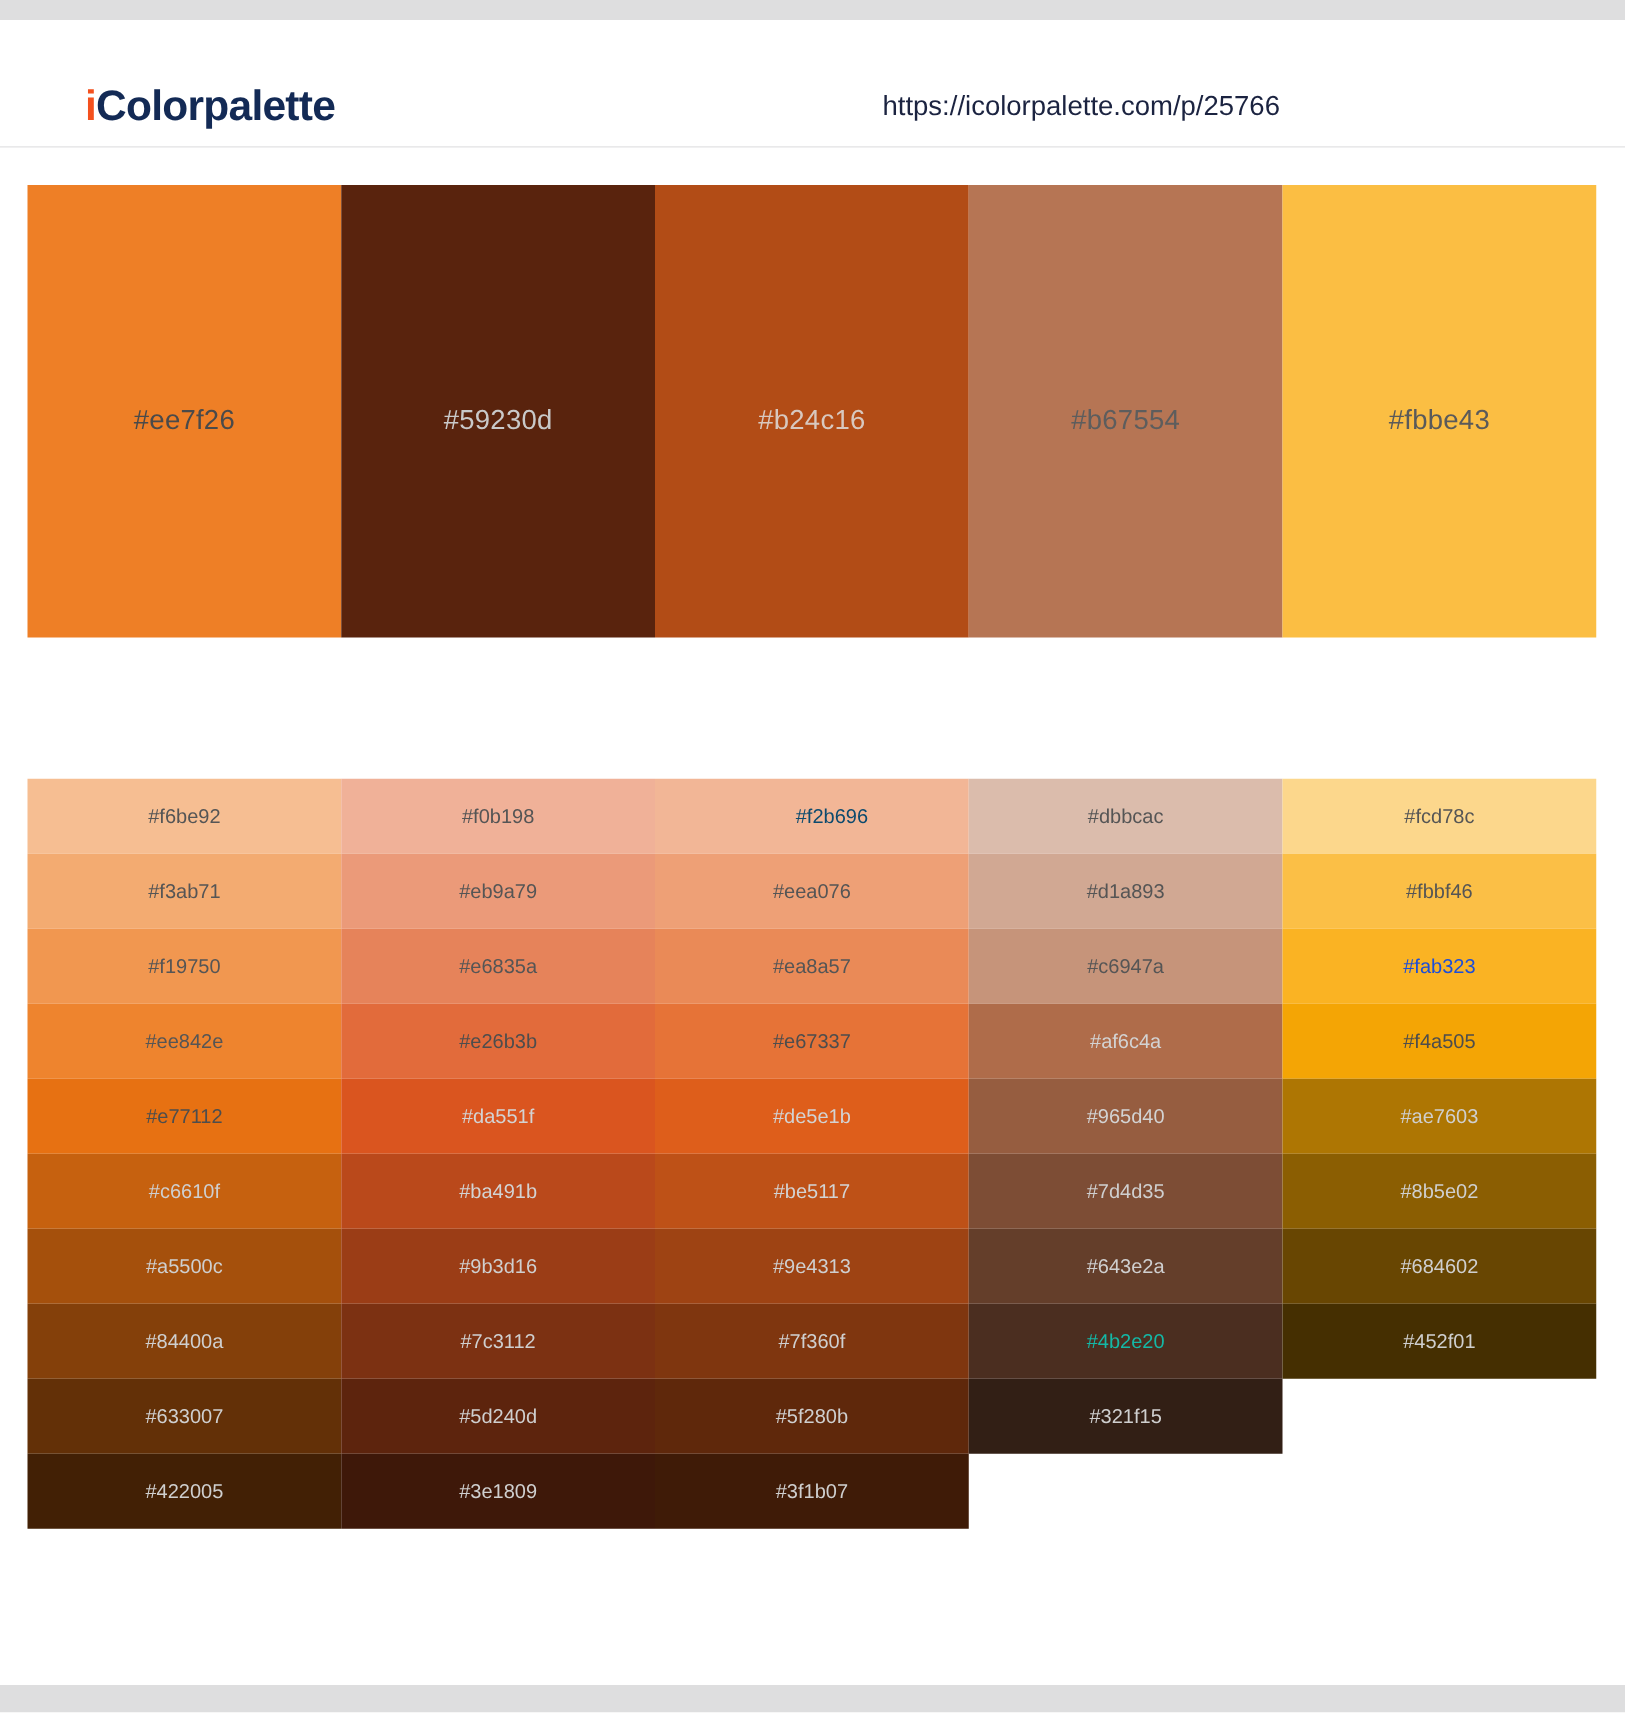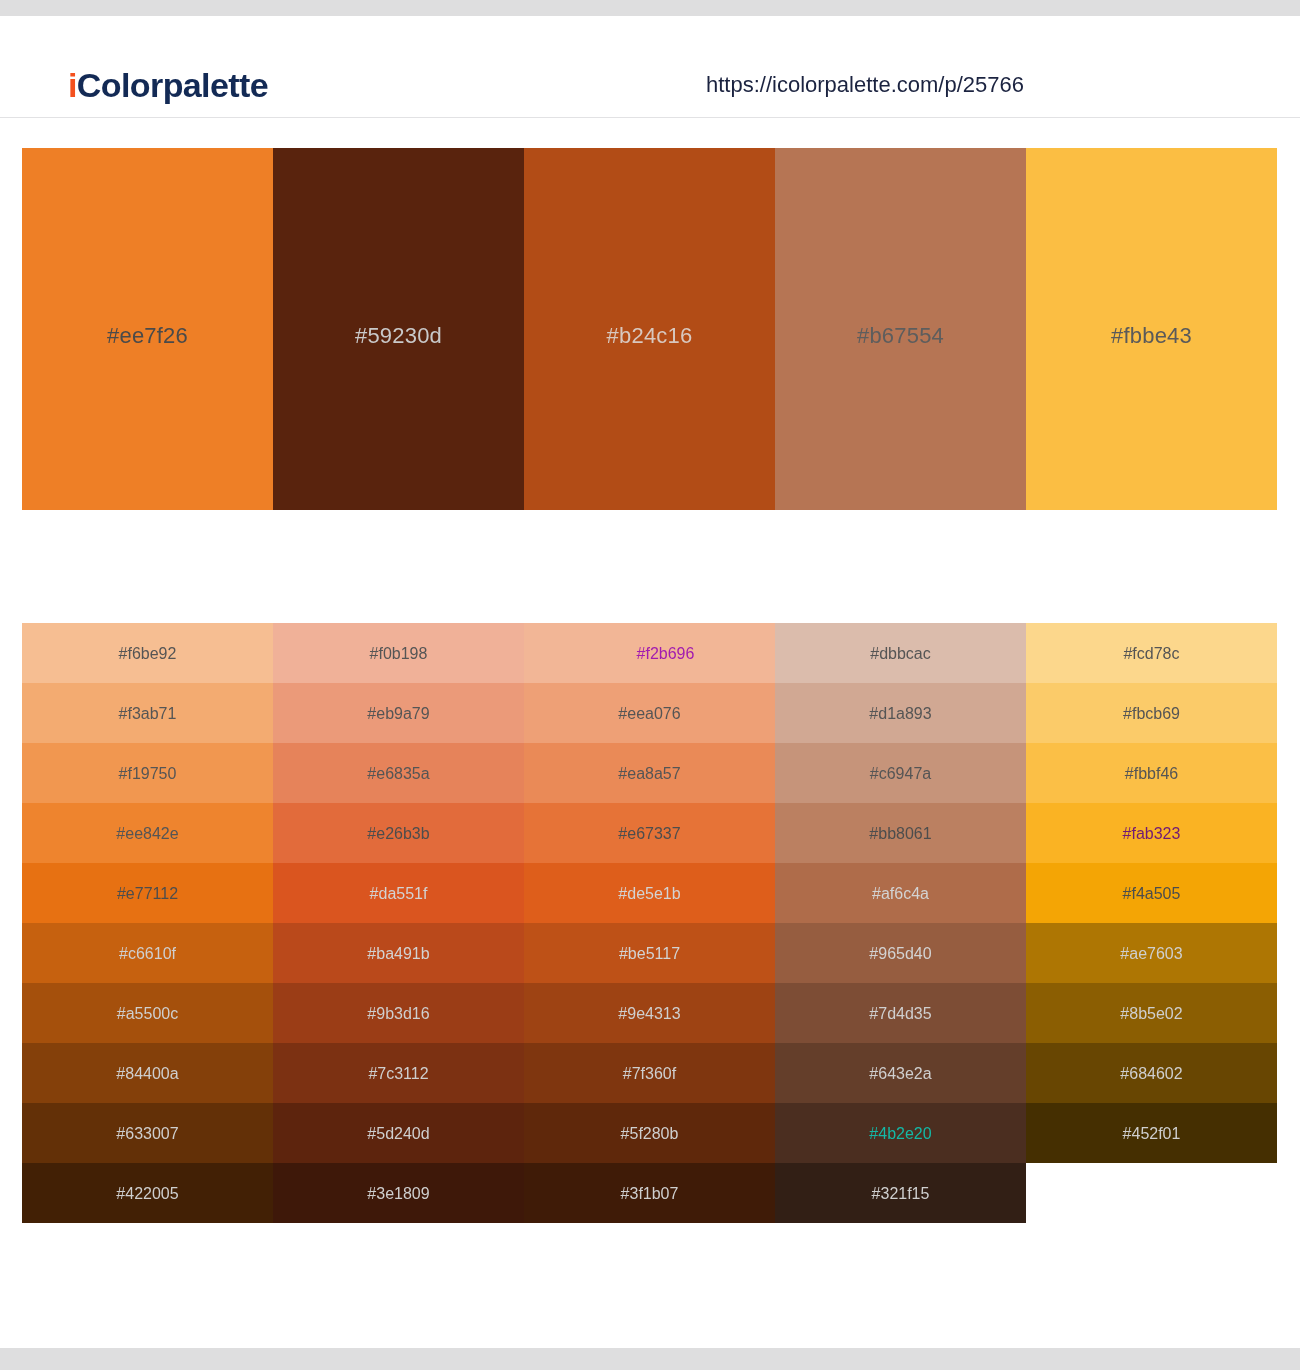--- a/index.html
+++ b/index.html
@@ -179,21 +179,21 @@
         </div>
         <div class="shade-cell" style="background: rgb(93, 36, 13);">
           <span style="color: rgb(207, 207, 207);">#5d240d</span>
         </div>
         <div class="shade-cell" style="background: rgb(62, 24, 9);">
           <span style="color: rgb(207, 207, 207);">#3e1809</span>
         </div>
       </div>
       <div class="shade-col">
         <div class="shade-cell" style="background: rgb(242, 182, 150);">
-          <span style="color: #a21caf; margin-left: 32px;">#f2b696</span>
+          <span style="color: #0c4a6e; margin-left: 32px;">#f2b696</span>
         </div>
         <div class="shade-cell" style="background: rgb(238, 160, 118);">
           <span style="color: rgb(85, 85, 85);">#eea076</span>
         </div>
         <div class="shade-cell" style="background: rgb(234, 138, 87);">
           <span style="color: rgb(85, 85, 85);">#ea8a57</span>
         </div>
         <div class="shade-cell" style="background: rgb(230, 115, 55);">
           <span style="color: rgb(77, 77, 77);">#e67337</span>
         </div>
@@ -219,23 +219,20 @@
       <div class="shade-col">
         <div class="shade-cell" style="background: rgb(219, 188, 172);">
           <span style="color: rgb(85, 85, 85);">#dbbcac</span>
         </div>
         <div class="shade-cell" style="background: rgb(209, 168, 147);">
           <span style="color: rgb(85, 85, 85);">#d1a893</span>
         </div>
         <div class="shade-cell" style="background: rgb(198, 148, 122);">
           <span style="color: rgb(85, 85, 85);">#c6947a</span>
         </div>
-        <div class="shade-cell" style="background: rgb(187, 128, 97);">
-          <span style="color: rgb(77, 77, 77);">#bb8061</span>
-        </div>
         <div class="shade-cell" style="background: rgb(175, 108, 74);">
           <span style="color: rgb(211, 211, 211);">#af6c4a</span>
         </div>
         <div class="shade-cell" style="background: rgb(150, 93, 64);">
           <span style="color: rgb(211, 211, 211);">#965d40</span>
         </div>
         <div class="shade-cell" style="background: rgb(125, 77, 53);">
           <span style="color: rgb(207, 207, 207);">#7d4d35</span>
         </div>
         <div class="shade-cell" style="background: rgb(100, 62, 42);">
@@ -245,28 +242,25 @@
           <span style="color: #14b8a6;">#4b2e20</span>
         </div>
         <div class="shade-cell" style="background: rgb(50, 31, 21);">
           <span style="color: rgb(207, 207, 207);">#321f15</span>
         </div>
       </div>
       <div class="shade-col">
         <div class="shade-cell" style="background: rgb(252, 215, 140);">
           <span style="color: rgb(85, 85, 85);">#fcd78c</span>
         </div>
-        <div class="shade-cell" style="background: rgb(251, 203, 105);">
-          <span style="color: rgb(85, 85, 85);">#fbcb69</span>
-        </div>
         <div class="shade-cell" style="background: rgb(251, 191, 70);">
           <span style="color: rgb(85, 85, 85);">#fbbf46</span>
         </div>
         <div class="shade-cell" style="background: rgb(250, 179, 35);">
-          <span style="color: #701a75;">#fab323</span>
+          <span style="color: #1d4ed8;">#fab323</span>
         </div>
         <div class="shade-cell" style="background: rgb(244, 165, 5);">
           <span style="color: rgb(77, 77, 77);">#f4a505</span>
         </div>
         <div class="shade-cell" style="background: rgb(174, 118, 3);">
           <span style="color: rgb(207, 207, 207);">#ae7603</span>
         </div>
         <div class="shade-cell" style="background: rgb(139, 94, 2);">
           <span style="color: rgb(207, 207, 207);">#8b5e02</span>
         </div>

